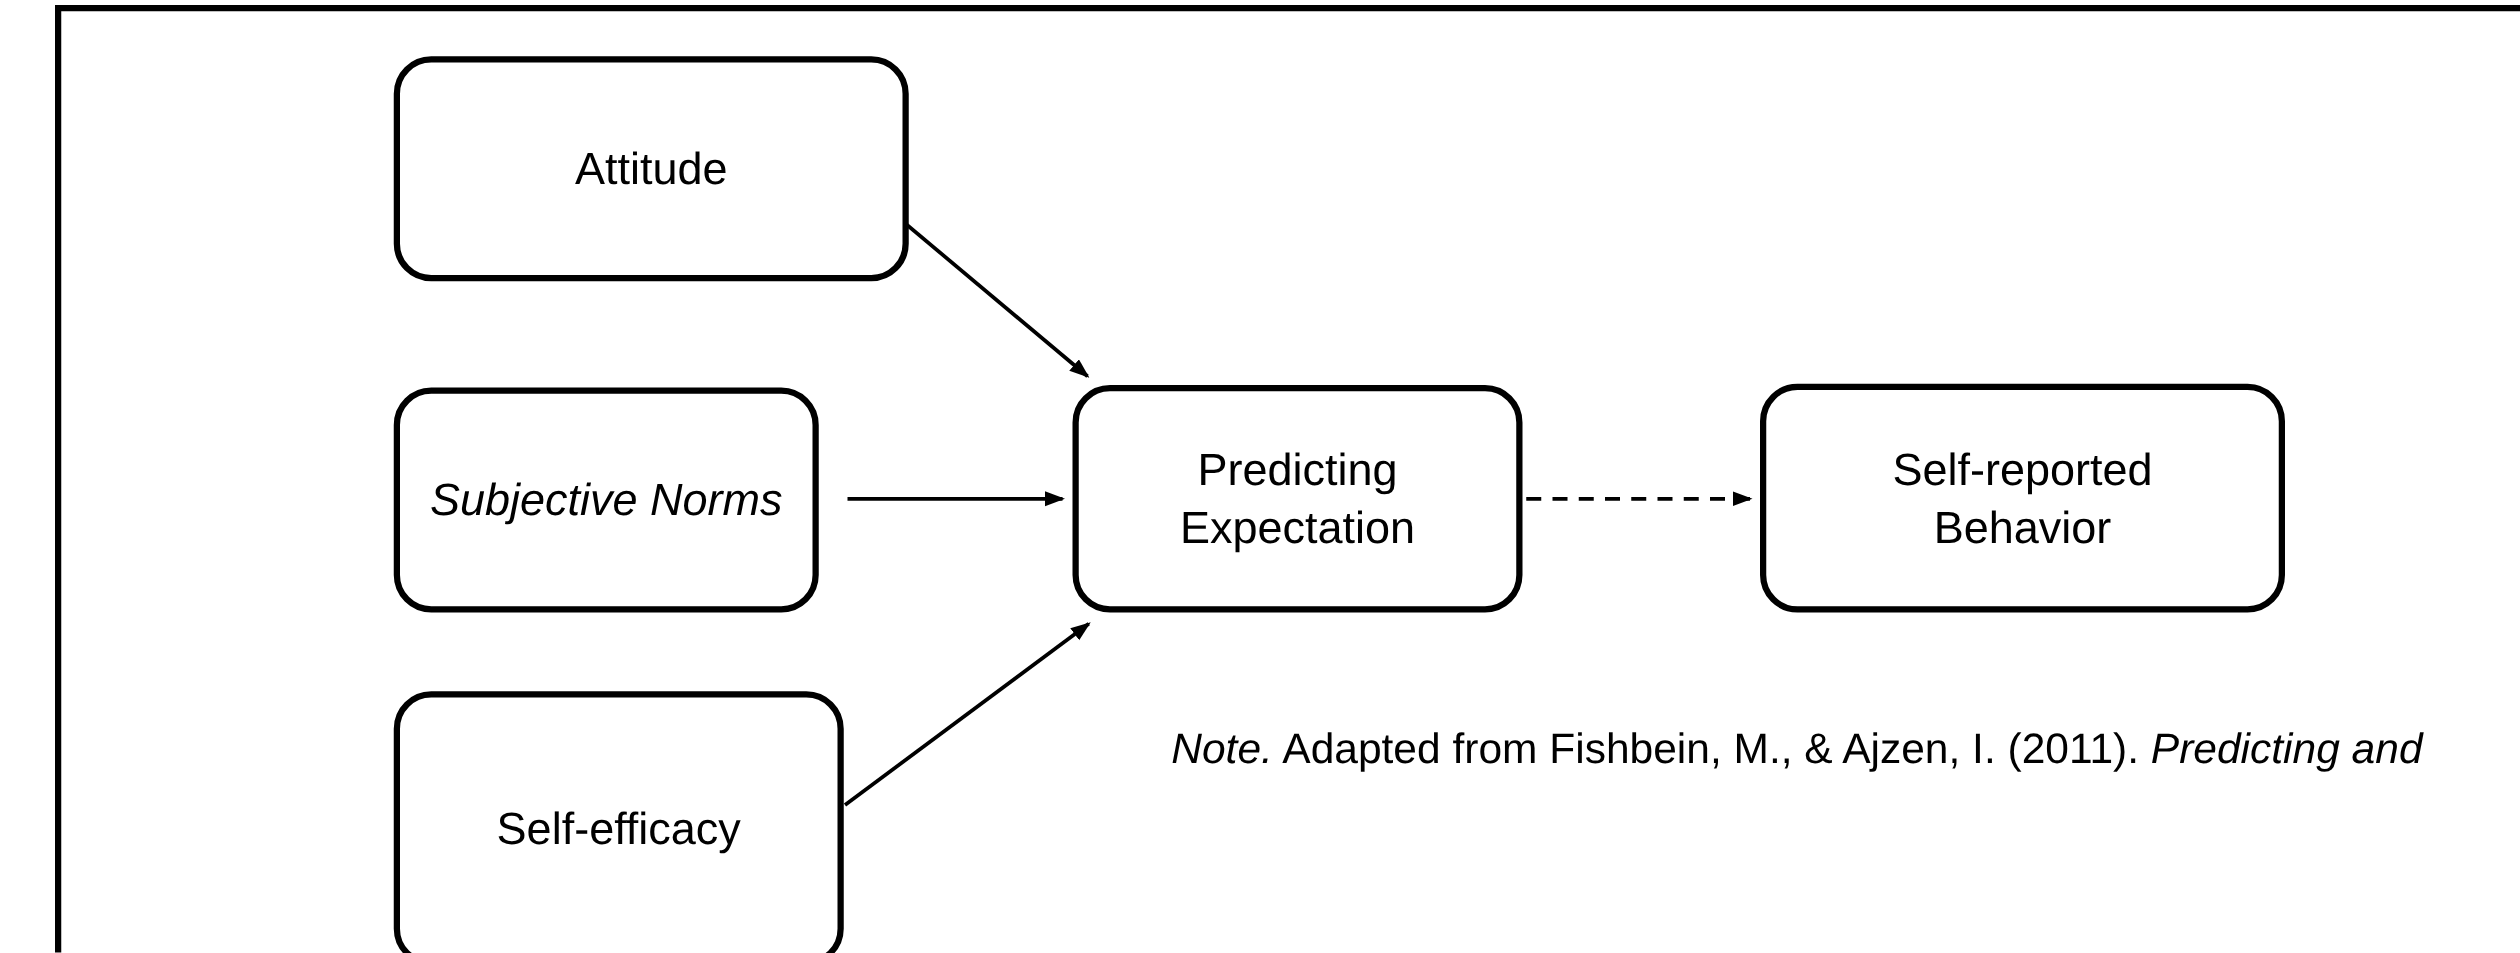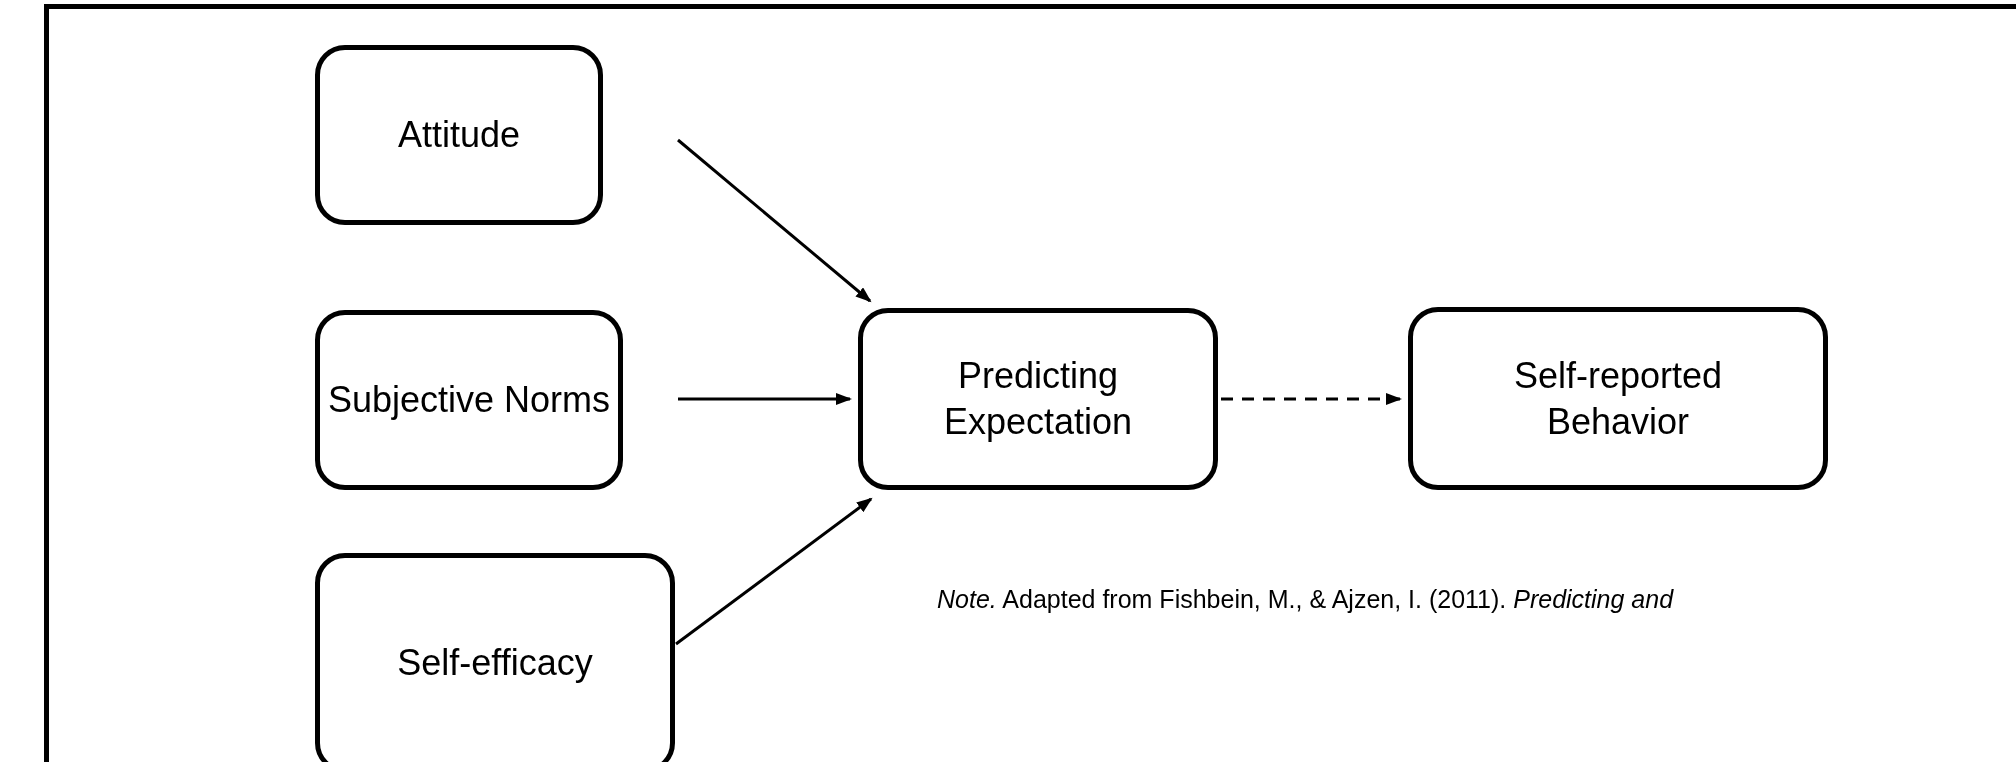--- a/index.html
+++ b/index.html
@@ -36,22 +36,22 @@
     border-radius: 30px;
     background: #ffffff;
     display: flex;
     align-items: center;
     justify-content: center;
     text-align: center;
     font-size: 36px;
     line-height: 46px;
   }
   .node .lbl { white-space: pre-line; }
-  #box-attitude              { left: 315px;  top: 45px;  width: 288px; height: 180px; }
-  #box-subjective-norms      { left: 315px;  top: 310px; width: 308px; height: 180px; }
+  #box-attitude              { left: 315px;  top: 45px;  width: 412px; height: 180px; }
+  #box-subjective-norms      { left: 315px;  top: 310px; width: 340px; height: 180px; font-style: italic; }
   #box-self-efficacy         { left: 315px;  top: 553px; width: 360px; height: 220px; }
   #box-behavioral-expectation{ left: 858px;  top: 308px; width: 360px; height: 182px; }
   #box-self-reported-behavior{ left: 1408px; top: 307px; width: 420px; height: 183px; text-align: center; }
   .arrows {
     position: absolute;
     left: 0; top: 0;
     width: 2016px;
     height: 762px;
     pointer-events: none;
   }
@@ -61,21 +61,21 @@
   }
   .arrows line.dashed {
     stroke-dasharray: 12 9;
   }
   .arrows .ah-fill { fill: #000000; }
   .note {
     position: absolute;
     left: 937px;
     top: 576px;
     width: 1040px;
-    font-size: 25px;
+    font-size: 34px;
     line-height: 46px;
     color: #000000;
   }
   .note .it { font-style: italic; }
 </style>
 </head>
 <body>
 
 <div class="canvas">
 

